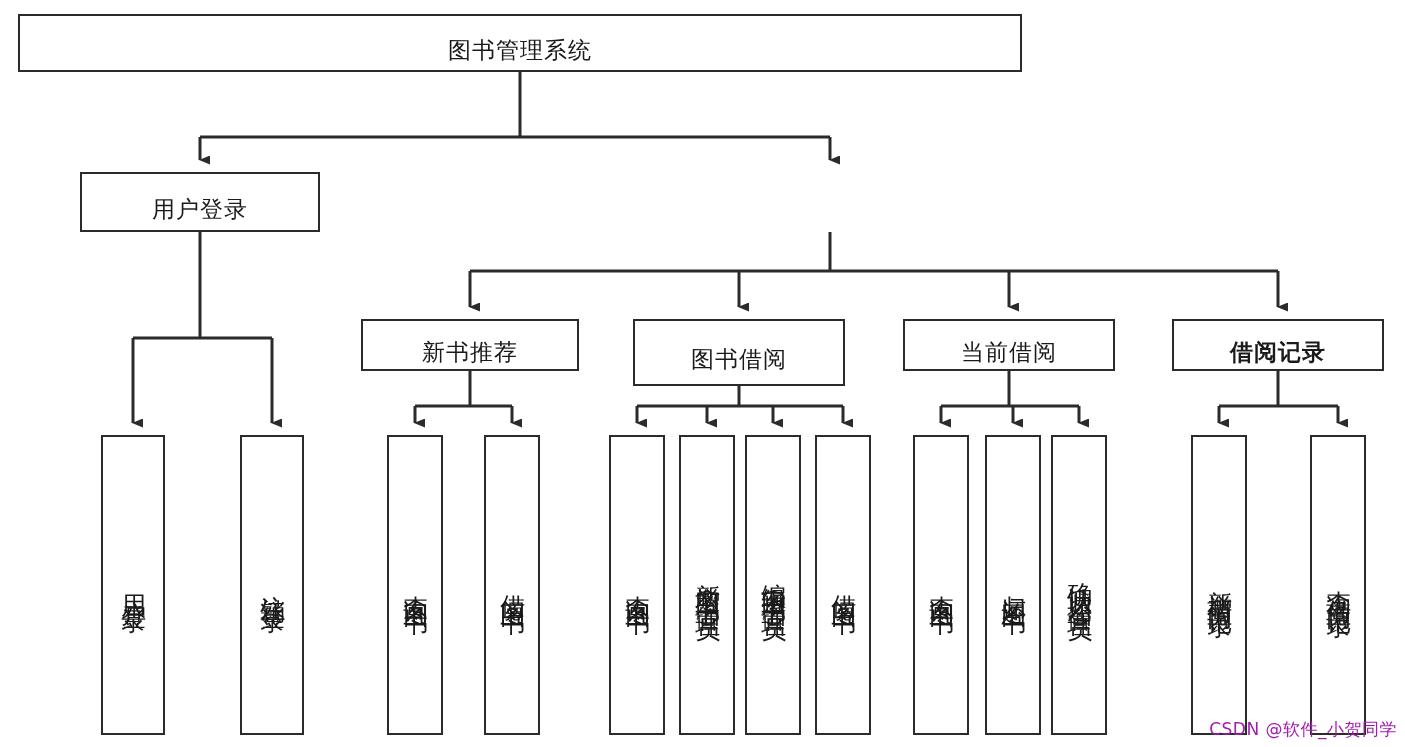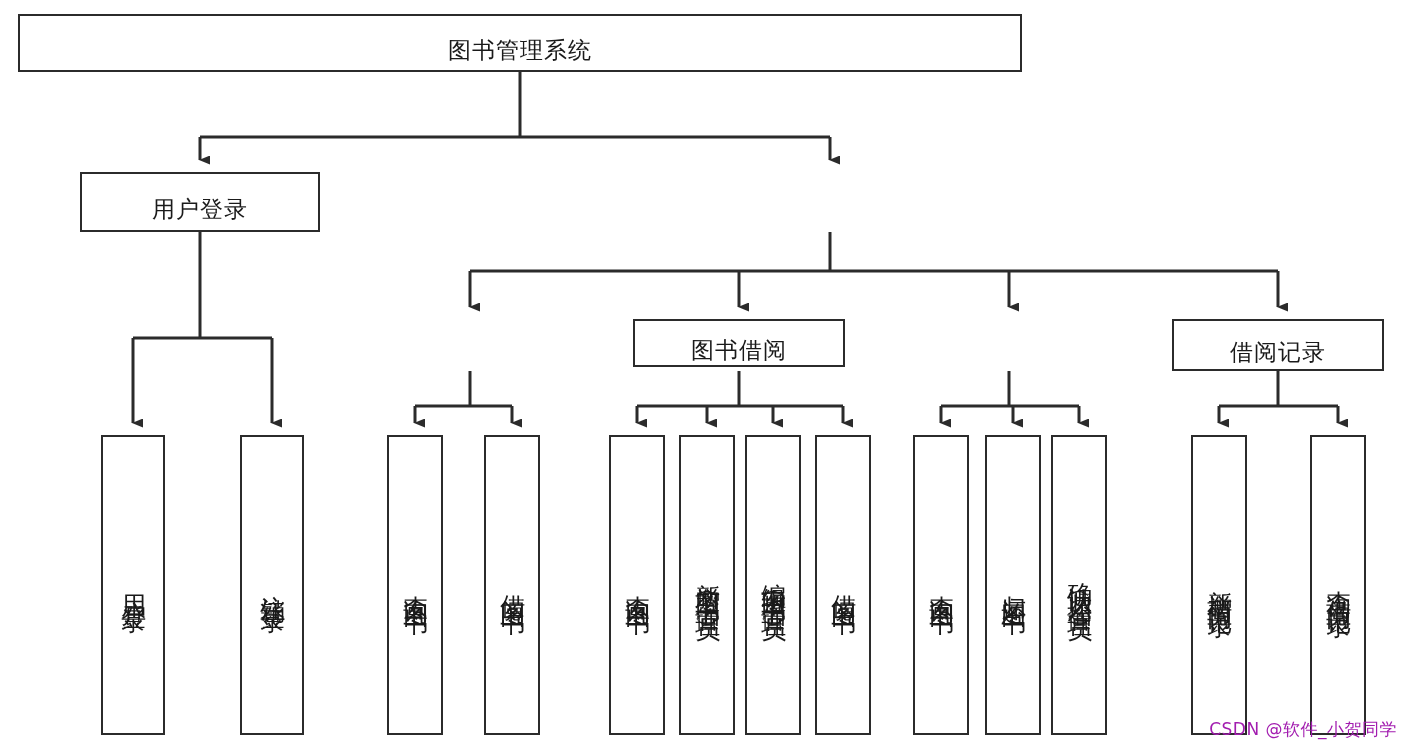--- a/index.html
+++ b/index.html
@@ -128,24 +128,30 @@
   </svg>
 
   <div class="node horizontal" style="left:18px; top:14px; width:1004px; height:58px;">
     <span class="htext">图书管理系统</span>
   </div>
 
   <div class="node horizontal" style="left:80px; top:172px; width:240px; height:60px;">
     <span class="htext">用户登录</span>
   </div>
 
-  <div class="node horizontal" style="left:633px; top:319px; width:212px; height:48px;">
+  <div class="node horizontal" style="left:361px; top:319px; width:218px; height:52px;">
+    <span class="htext">新书推荐</span>
+  </div>
+  <div class="node horizontal" style="left:633px; top:319px; width:212px; height:67px;">
     <span class="htext">图书借阅</span>
   </div>
-  <div class="node horizontal" style="left:1172px; top:319px; width:212px; height:52px;">
+  <div class="node horizontal" style="left:903px; top:319px; width:212px; height:52px;">
+    <span class="htext">当前借阅</span>
+  </div>
+  <div class="node horizontal" style="left:1172px; top:319px; width:212px; height:52px;font-weight:bold;">
     <span class="htext">借阅记录</span>
   </div>
 
   <div class="node vertical" style="left:101px; top:435px; width:64px; height:300px;">
     <span class="vtext">用户登录</span>
   </div>
   <div class="node vertical" style="left:240px; top:435px; width:64px; height:300px;">
     <span class="vtext">注销登录</span>
   </div>
 

